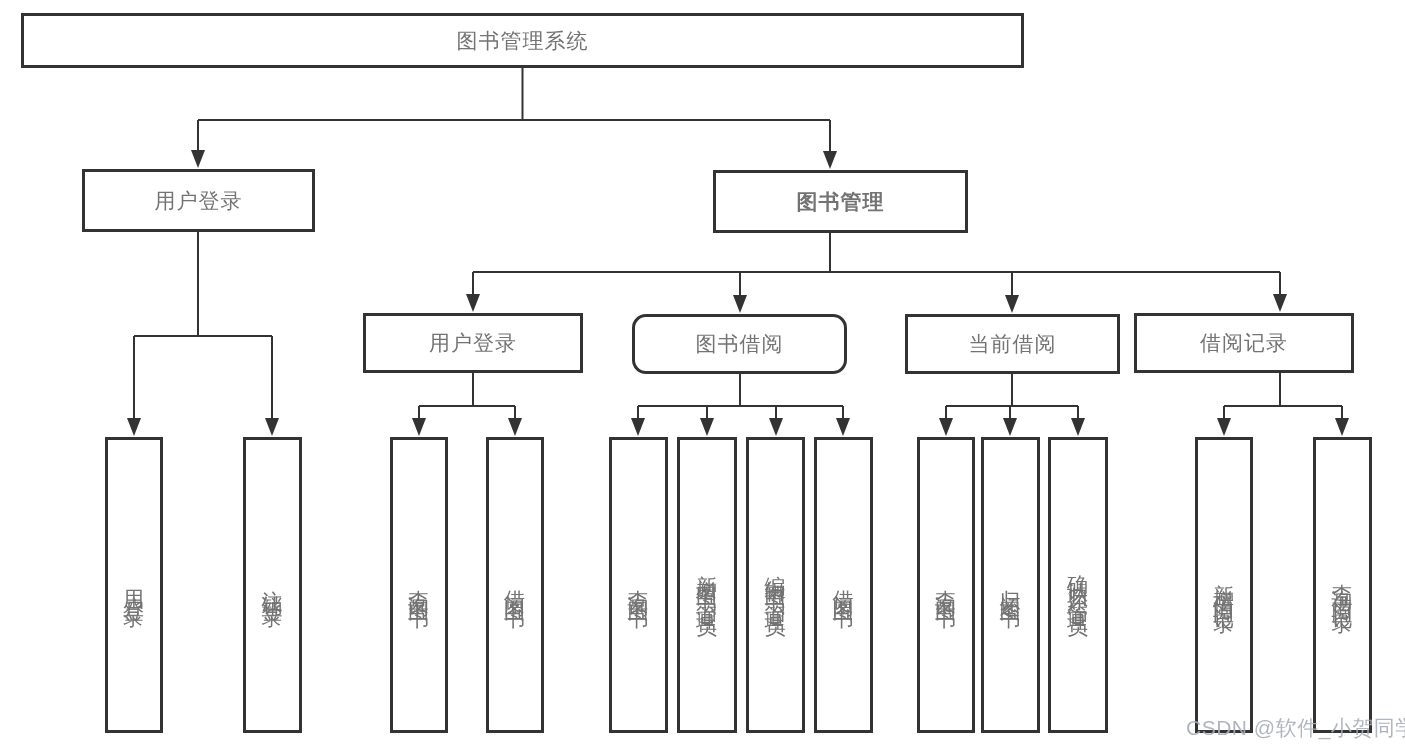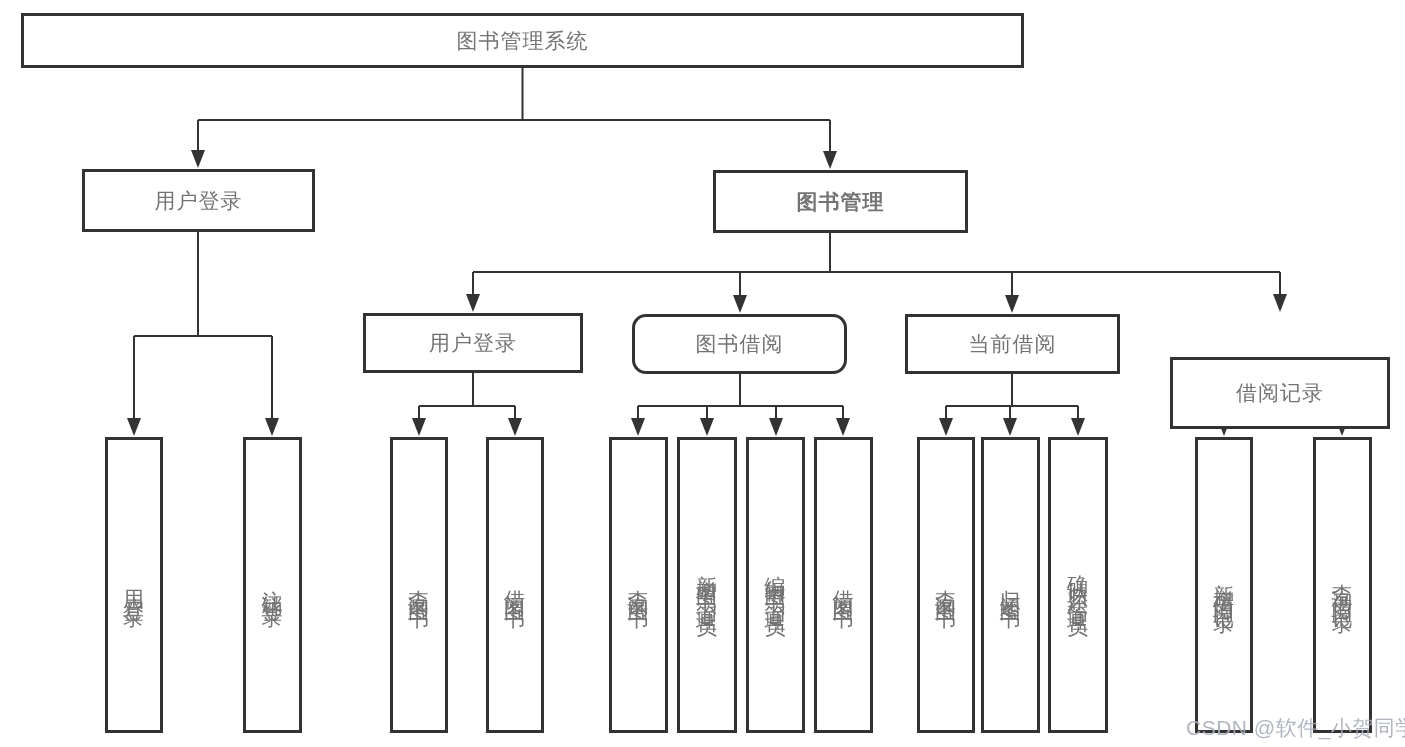--- a/index.html
+++ b/index.html
@@ -89,21 +89,21 @@
 </svg>
 
 <div class="node hbox" style="left:21px;top:13px;width:1003px;height:55px;">图书管理系统</div>
 
 <div class="node hbox" style="left:82px;top:169px;width:233px;height:63px;">用户登录</div>
 <div class="node hbox" style="left:713px;top:170px;width:255px;height:63px;font-weight:bold;">图书管理</div>
 
 <div class="node hbox" style="left:363px;top:313px;width:220px;height:60px;">用户登录</div>
 <div class="node hbox" style="left:632px;top:314px;width:215px;height:60px;border-radius:14px;">图书借阅</div>
 <div class="node hbox" style="left:905px;top:314px;width:215px;height:60px;">当前借阅</div>
-<div class="node hbox" style="left:1170px;top:313px;width:220px;height:72px;margin-top:44px;">借阅记录</div>
+<div class="node hbox" style="left:1134px;top:313px;width:220px;height:60px;">借阅记录</div>
 
 <div class="node vbox" style="left:105px;top:437px;width:58px;height:296px;">用户登录</div>
 <div class="node vbox" style="left:243px;top:437px;width:59px;height:296px;">注销登录</div>
 
 <div class="node vbox" style="left:390px;top:437px;width:58px;height:296px;">查询图书</div>
 <div class="node vbox" style="left:486px;top:437px;width:58px;height:296px;">借阅图书</div>
 
 <div class="node vbox" style="left:609px;top:437px;width:59px;height:296px;">查询图书</div>
 <div class="node vbox" style="left:677px;top:437px;width:60px;height:296px;">新增图书（管理员）</div>
 <div class="node vbox" style="left:746px;top:437px;width:59px;height:296px;">编辑图书（管理员）</div>

